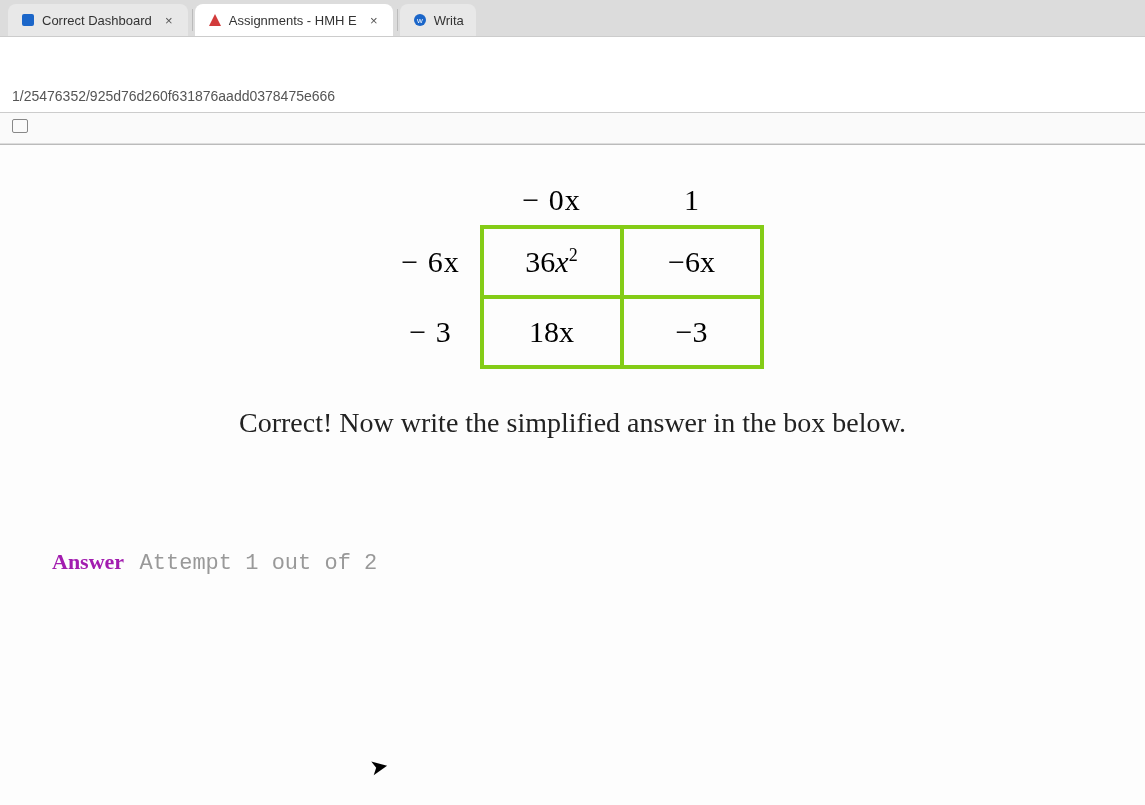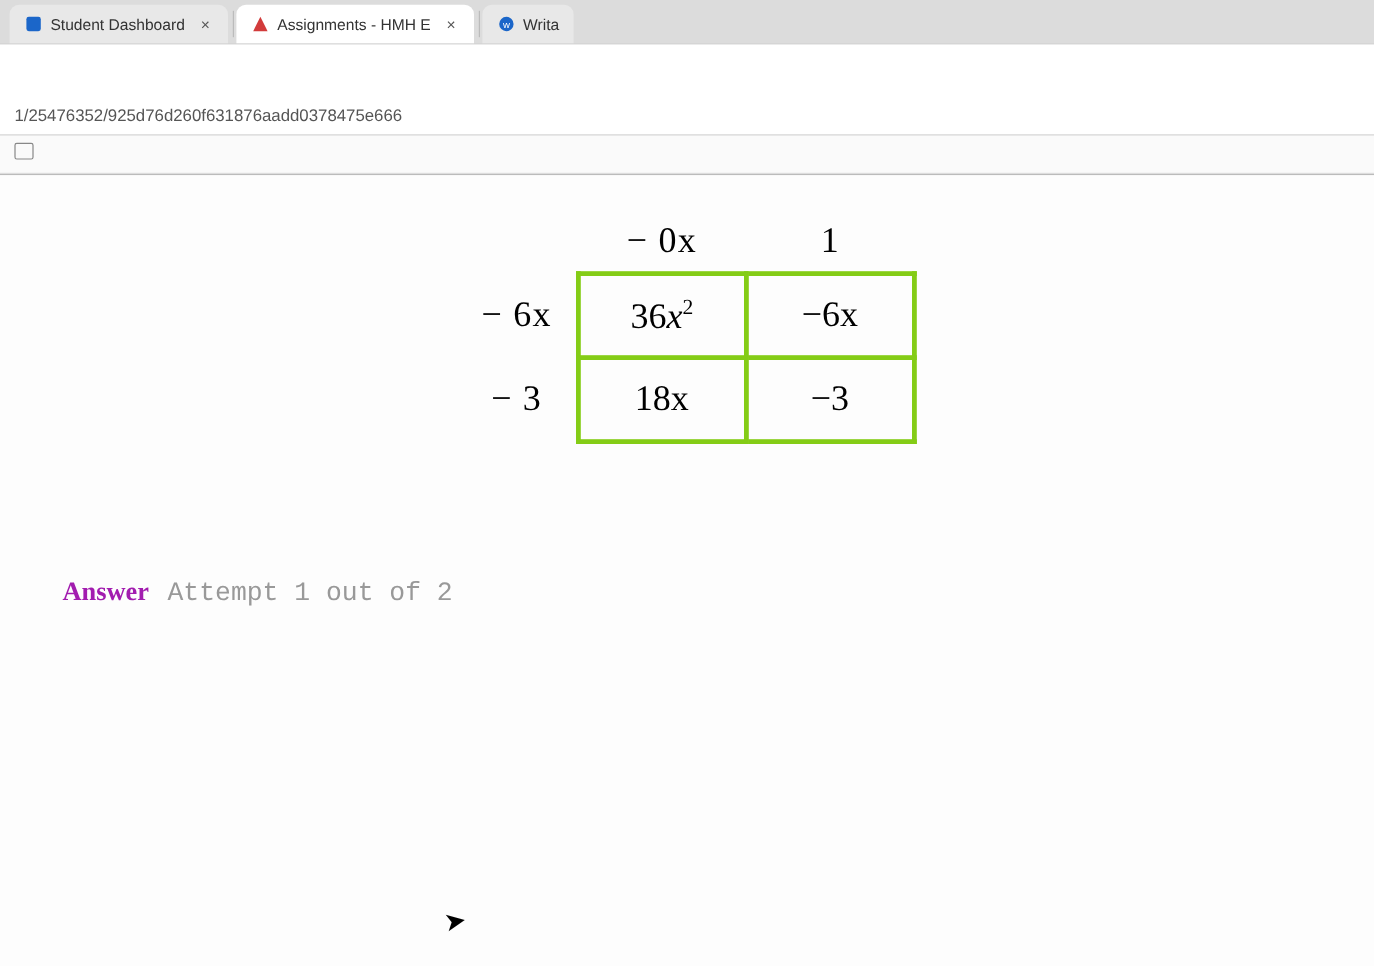--- a/index.html
+++ b/index.html
@@ -187,21 +187,21 @@
 
 <div class="browser-chrome">
   <div class="tab-strip">
 
     <div class="tab">
       <span class="tab-icon">
         <svg width="14" height="14">
             <rect x="1" y="1" width="12" height="12" fill="#1b66c9" rx="2"></rect>
           </svg>
       </span>
-      <span>Student Dashboard</span>
+      <span>Correct Dashboard</span>
       <span class="tab-close">×</span>
     </div>
 
     <span class="tab-sep"></span>
 
     <div class="tab active">
       <span class="tab-icon">
         <svg width="14" height="14">
             <polygon points="7,1 13,13 1,13" fill="#d23b3b"></polygon>
           </svg>
@@ -250,20 +250,21 @@
       </tr>
       <tr>
         <td class="hdr-cell row-hdr"><span class="minus">− 3</span></td>
         <td class="inner-cell"><span>18x</span></td>
         <td class="inner-cell"><span>−3</span></td>
       </tr>
     </tbody>
       </table>
   </div>
 
+  <div class="feedback">Correct! Now write the simplified answer in the box below.</div>
 
   <div class="answer-section">
     <div class="answer-heading">
       <span class="bold">Answer</span>
       <span class="attempt">Attempt 1 out of 2</span>
     </div>
 
   </div>
 
   <div class="cursor-arrow">➤</div>

